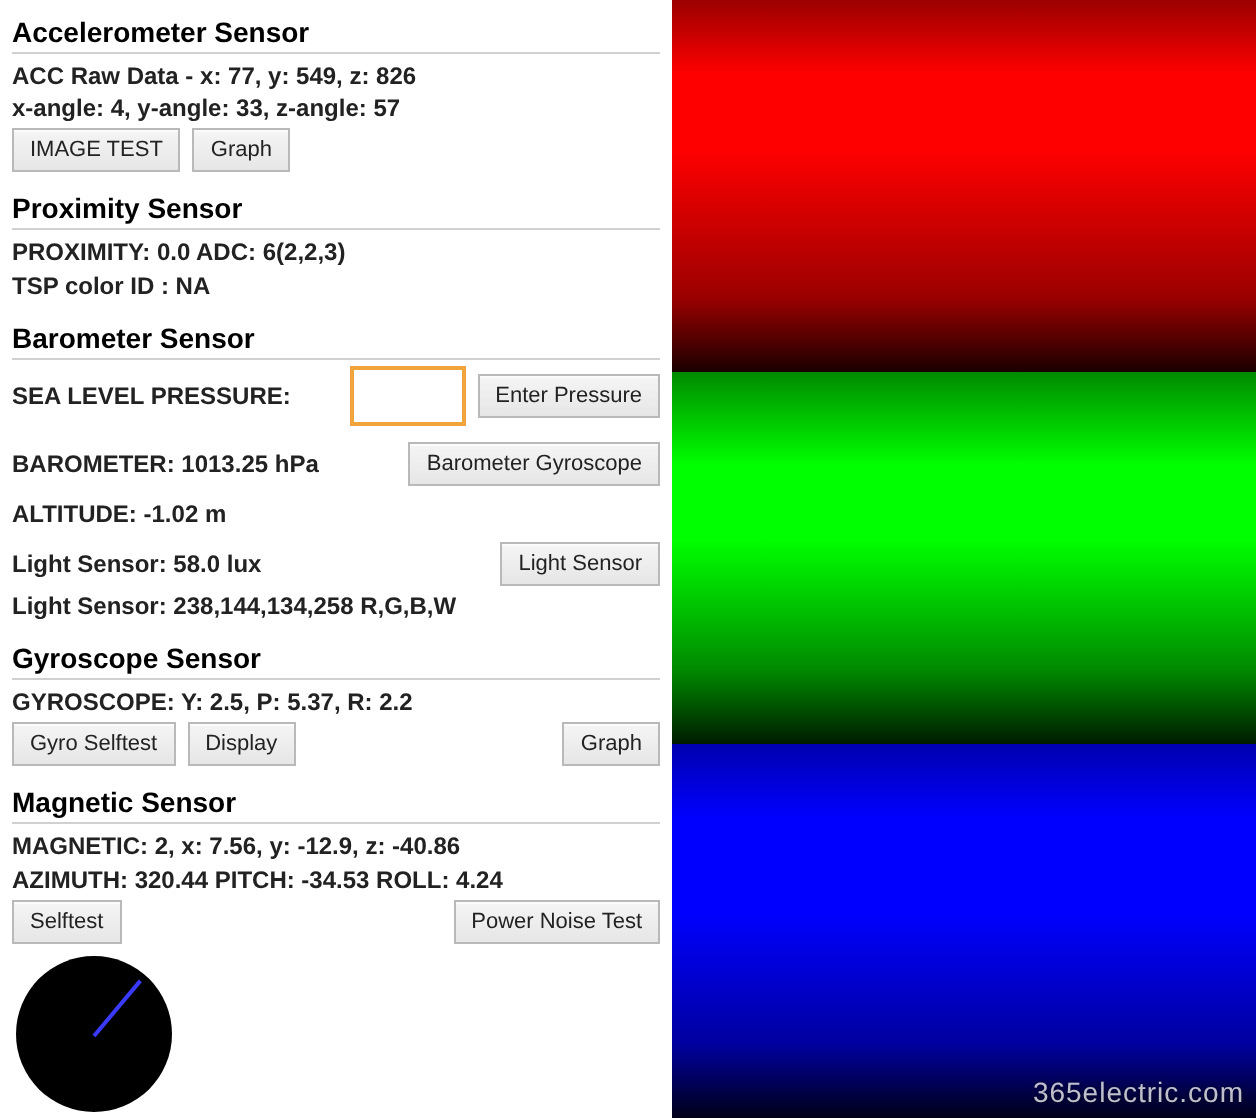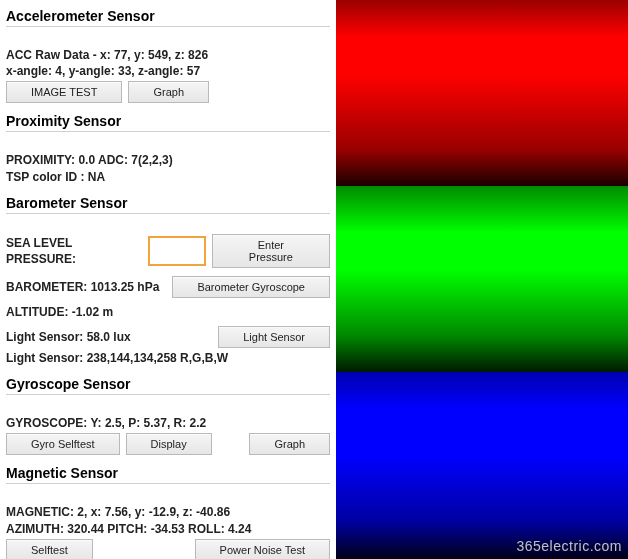--- a/index.html
+++ b/index.html
@@ -1,27 +1,27 @@
 <!DOCTYPE html>
 <html><head>
 <meta charset="utf-8">
 <style>
   * { box-sizing: border-box; margin: 0; padding: 0; }
   html, body { width: 628px; height: 559px; font-family: Arial, Helvetica, sans-serif; font-size: 12px; background: #fff; }
   .wrap { display: flex; width: 628px; height: 559px; }
   .left { width: 336px; height: 559px; padding: 4px 6px 0 6px; overflow: hidden; }
   .right { width: 292px; height: 559px; position: relative; }
   .section { margin-bottom: 6px; }
-  .title { font-size: 14px; font-weight: bold; padding: 4px 0 2px 0; border-bottom: 1px solid #d0d0d0; margin-bottom: 20px; }
+  .title { font-size: 14px; font-weight: bold; padding: 4px 0 2px 0; border-bottom: 1px solid #d0d0d0; margin-bottom: 3px; }
   .row { display: flex; align-items: center; gap: 6px; margin: 2px 0; }
   .txt { color: #222; font-size: 12px; line-height: 1.35; font-weight: bold; }
   .btn {
     background: linear-gradient(#f5f5f5,#e6e6e6);
     border: 1px solid #b9b9b9;
-    padding: 4px 24px;
+    padding: 4px 8px;
     font-size: 11px;
     color: #222;
     cursor: pointer;
     box-shadow: inset 0 1px 0 rgba(255,255,255,0.6);
   }
   .input {
     width: 58px; height: 30px;
     border: 2px solid #f1a33c;
     background: #fff;
     padding: 2px 4px;
@@ -59,21 +59,21 @@
       <div class="txt">ACC Raw Data - x: 77, y: 549, z: 826</div>
       <div class="txt">x-angle: 4, y-angle: 33, z-angle: 57</div>
       <div class="row">
         <button class="btn">IMAGE TEST</button>
         <button class="btn">Graph</button>
       </div>
     </div>
 
     <div class="section">
       <div class="title">Proximity Sensor</div>
-      <div class="txt">PROXIMITY: 0.0    ADC: 7(2,2,3)</div>
+      <div class="txt">PROXIMITY: 0.0    ADC: 6(2,2,3)</div>
       <div class="txt">TSP color ID : NA</div>
     </div>
 
     <div class="section">
       <div class="title">Barometer Sensor</div>
       <div class="row">
         <span class="txt">SEA LEVEL PRESSURE:</span>
         <div class="spacer"></div>
         <input class="input" value="" style="">
         <button class="btn">Enter Pressure</button>

